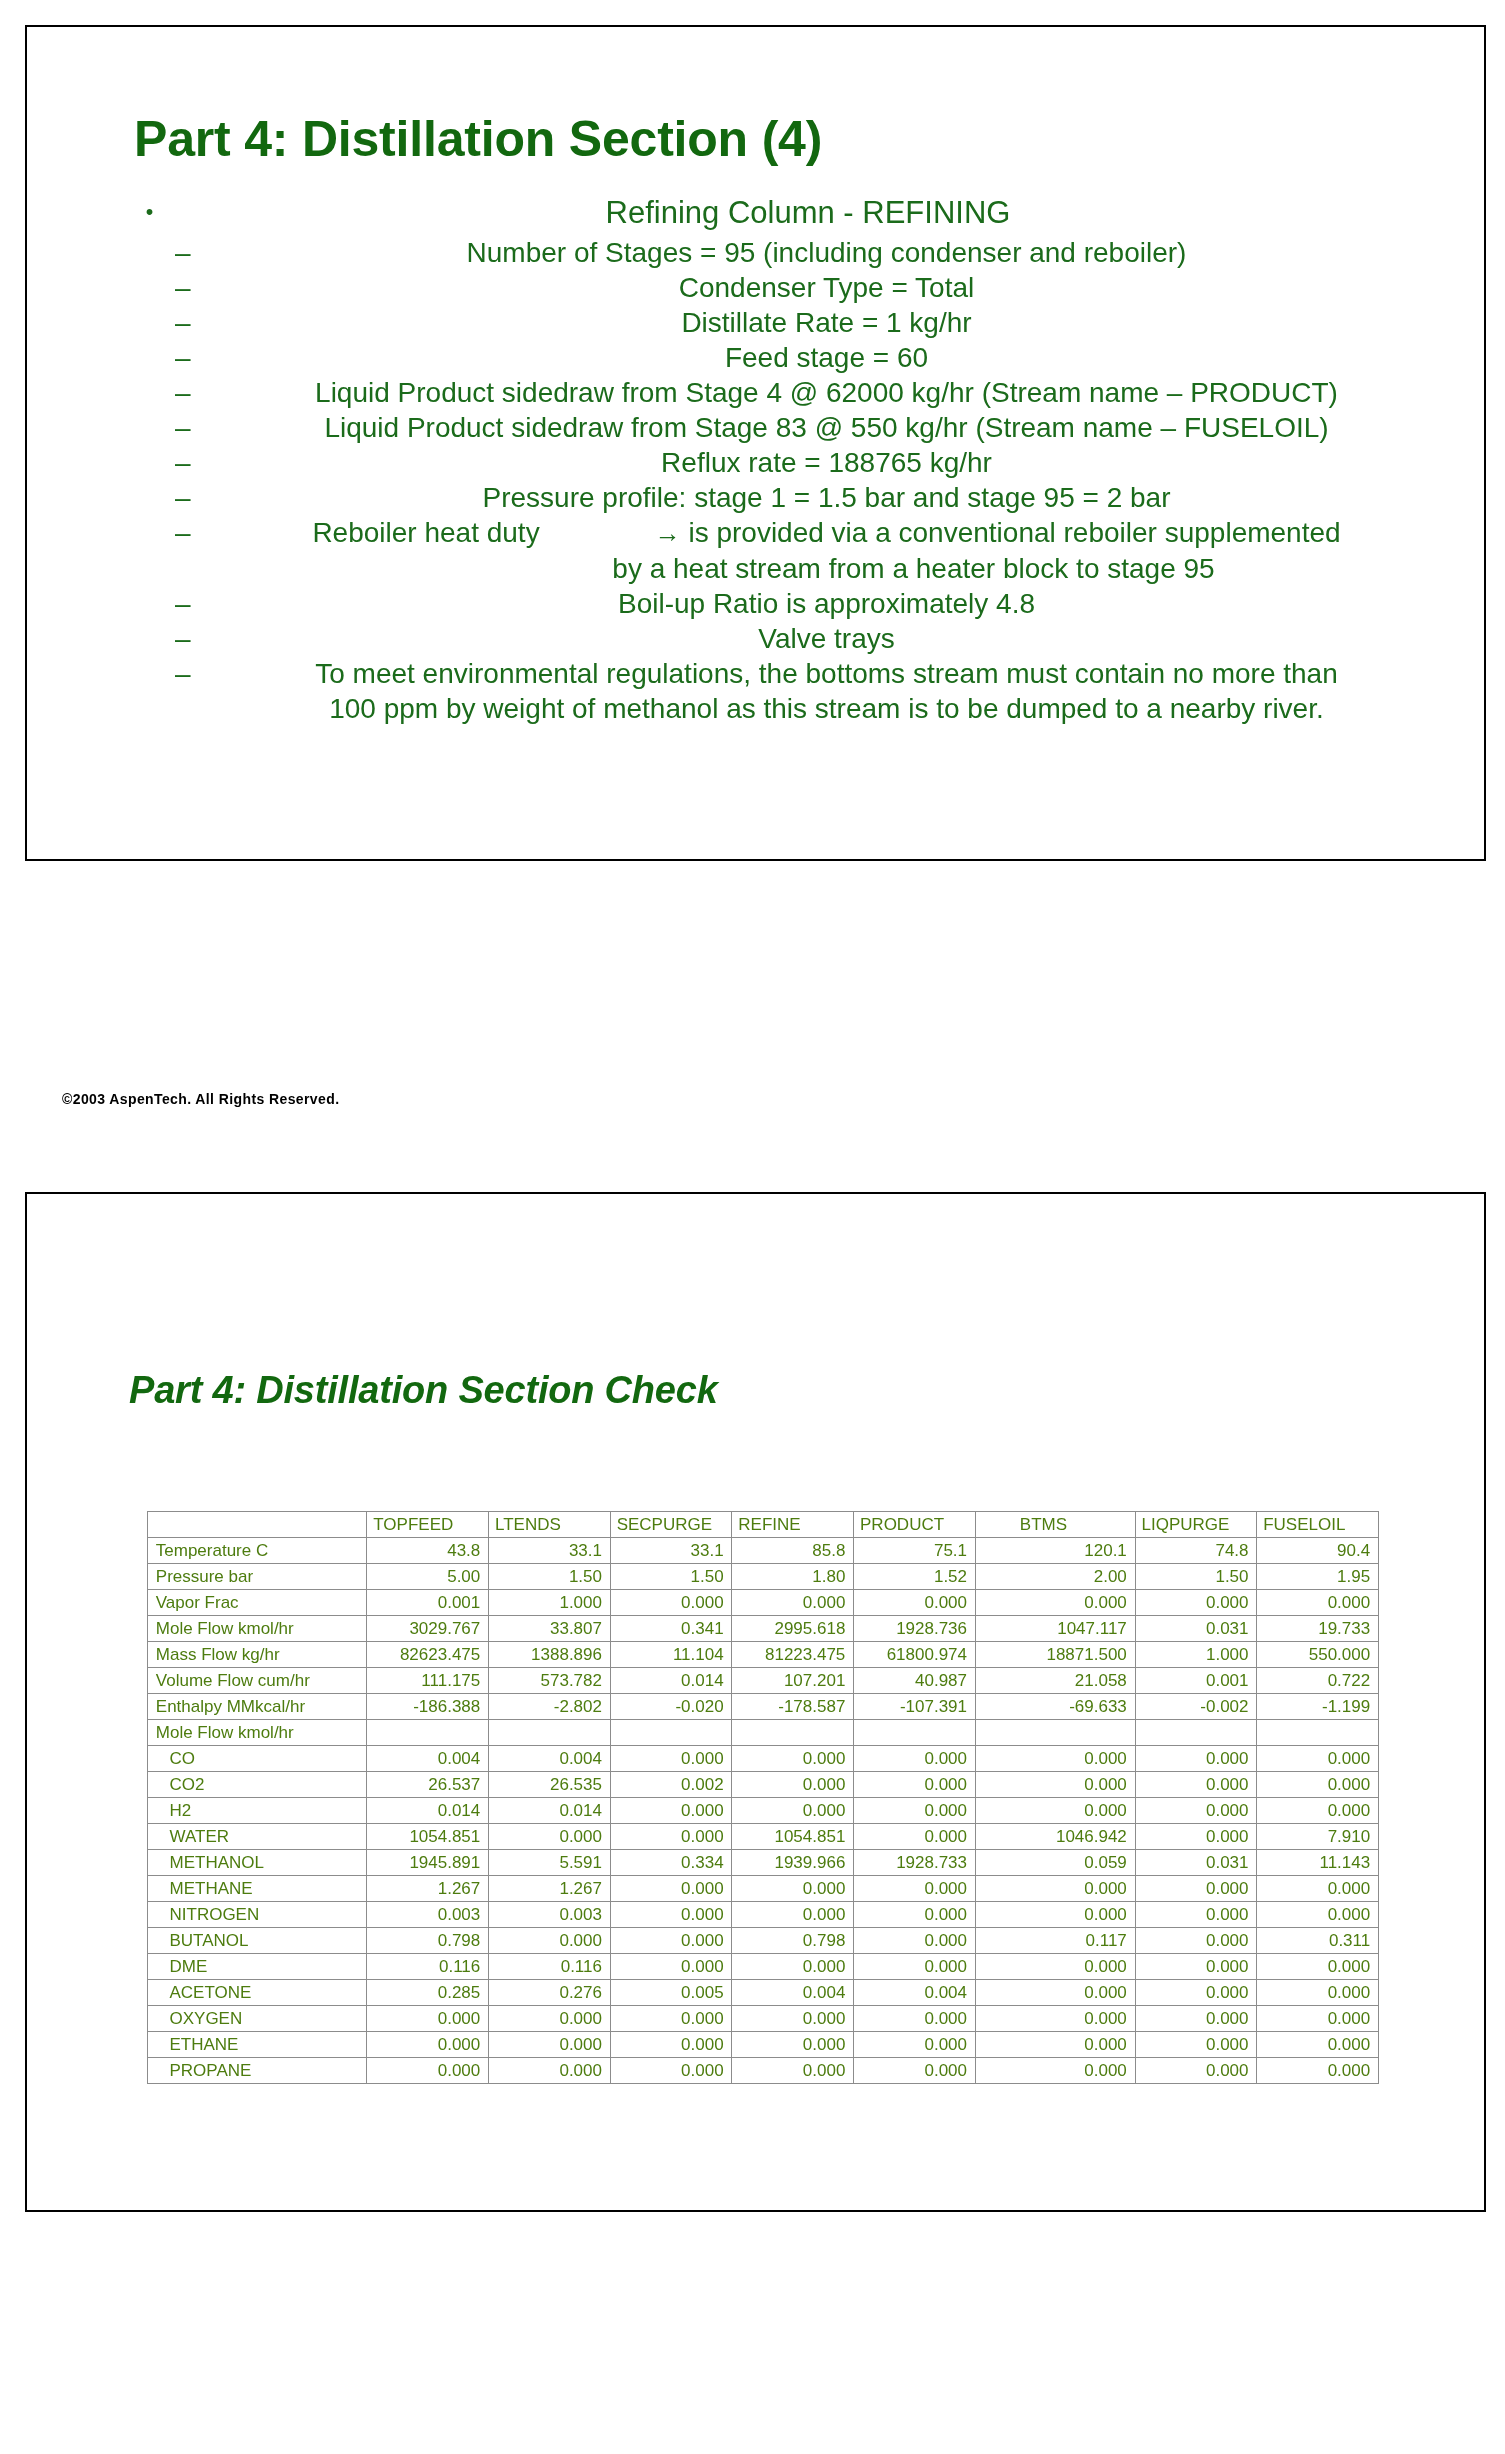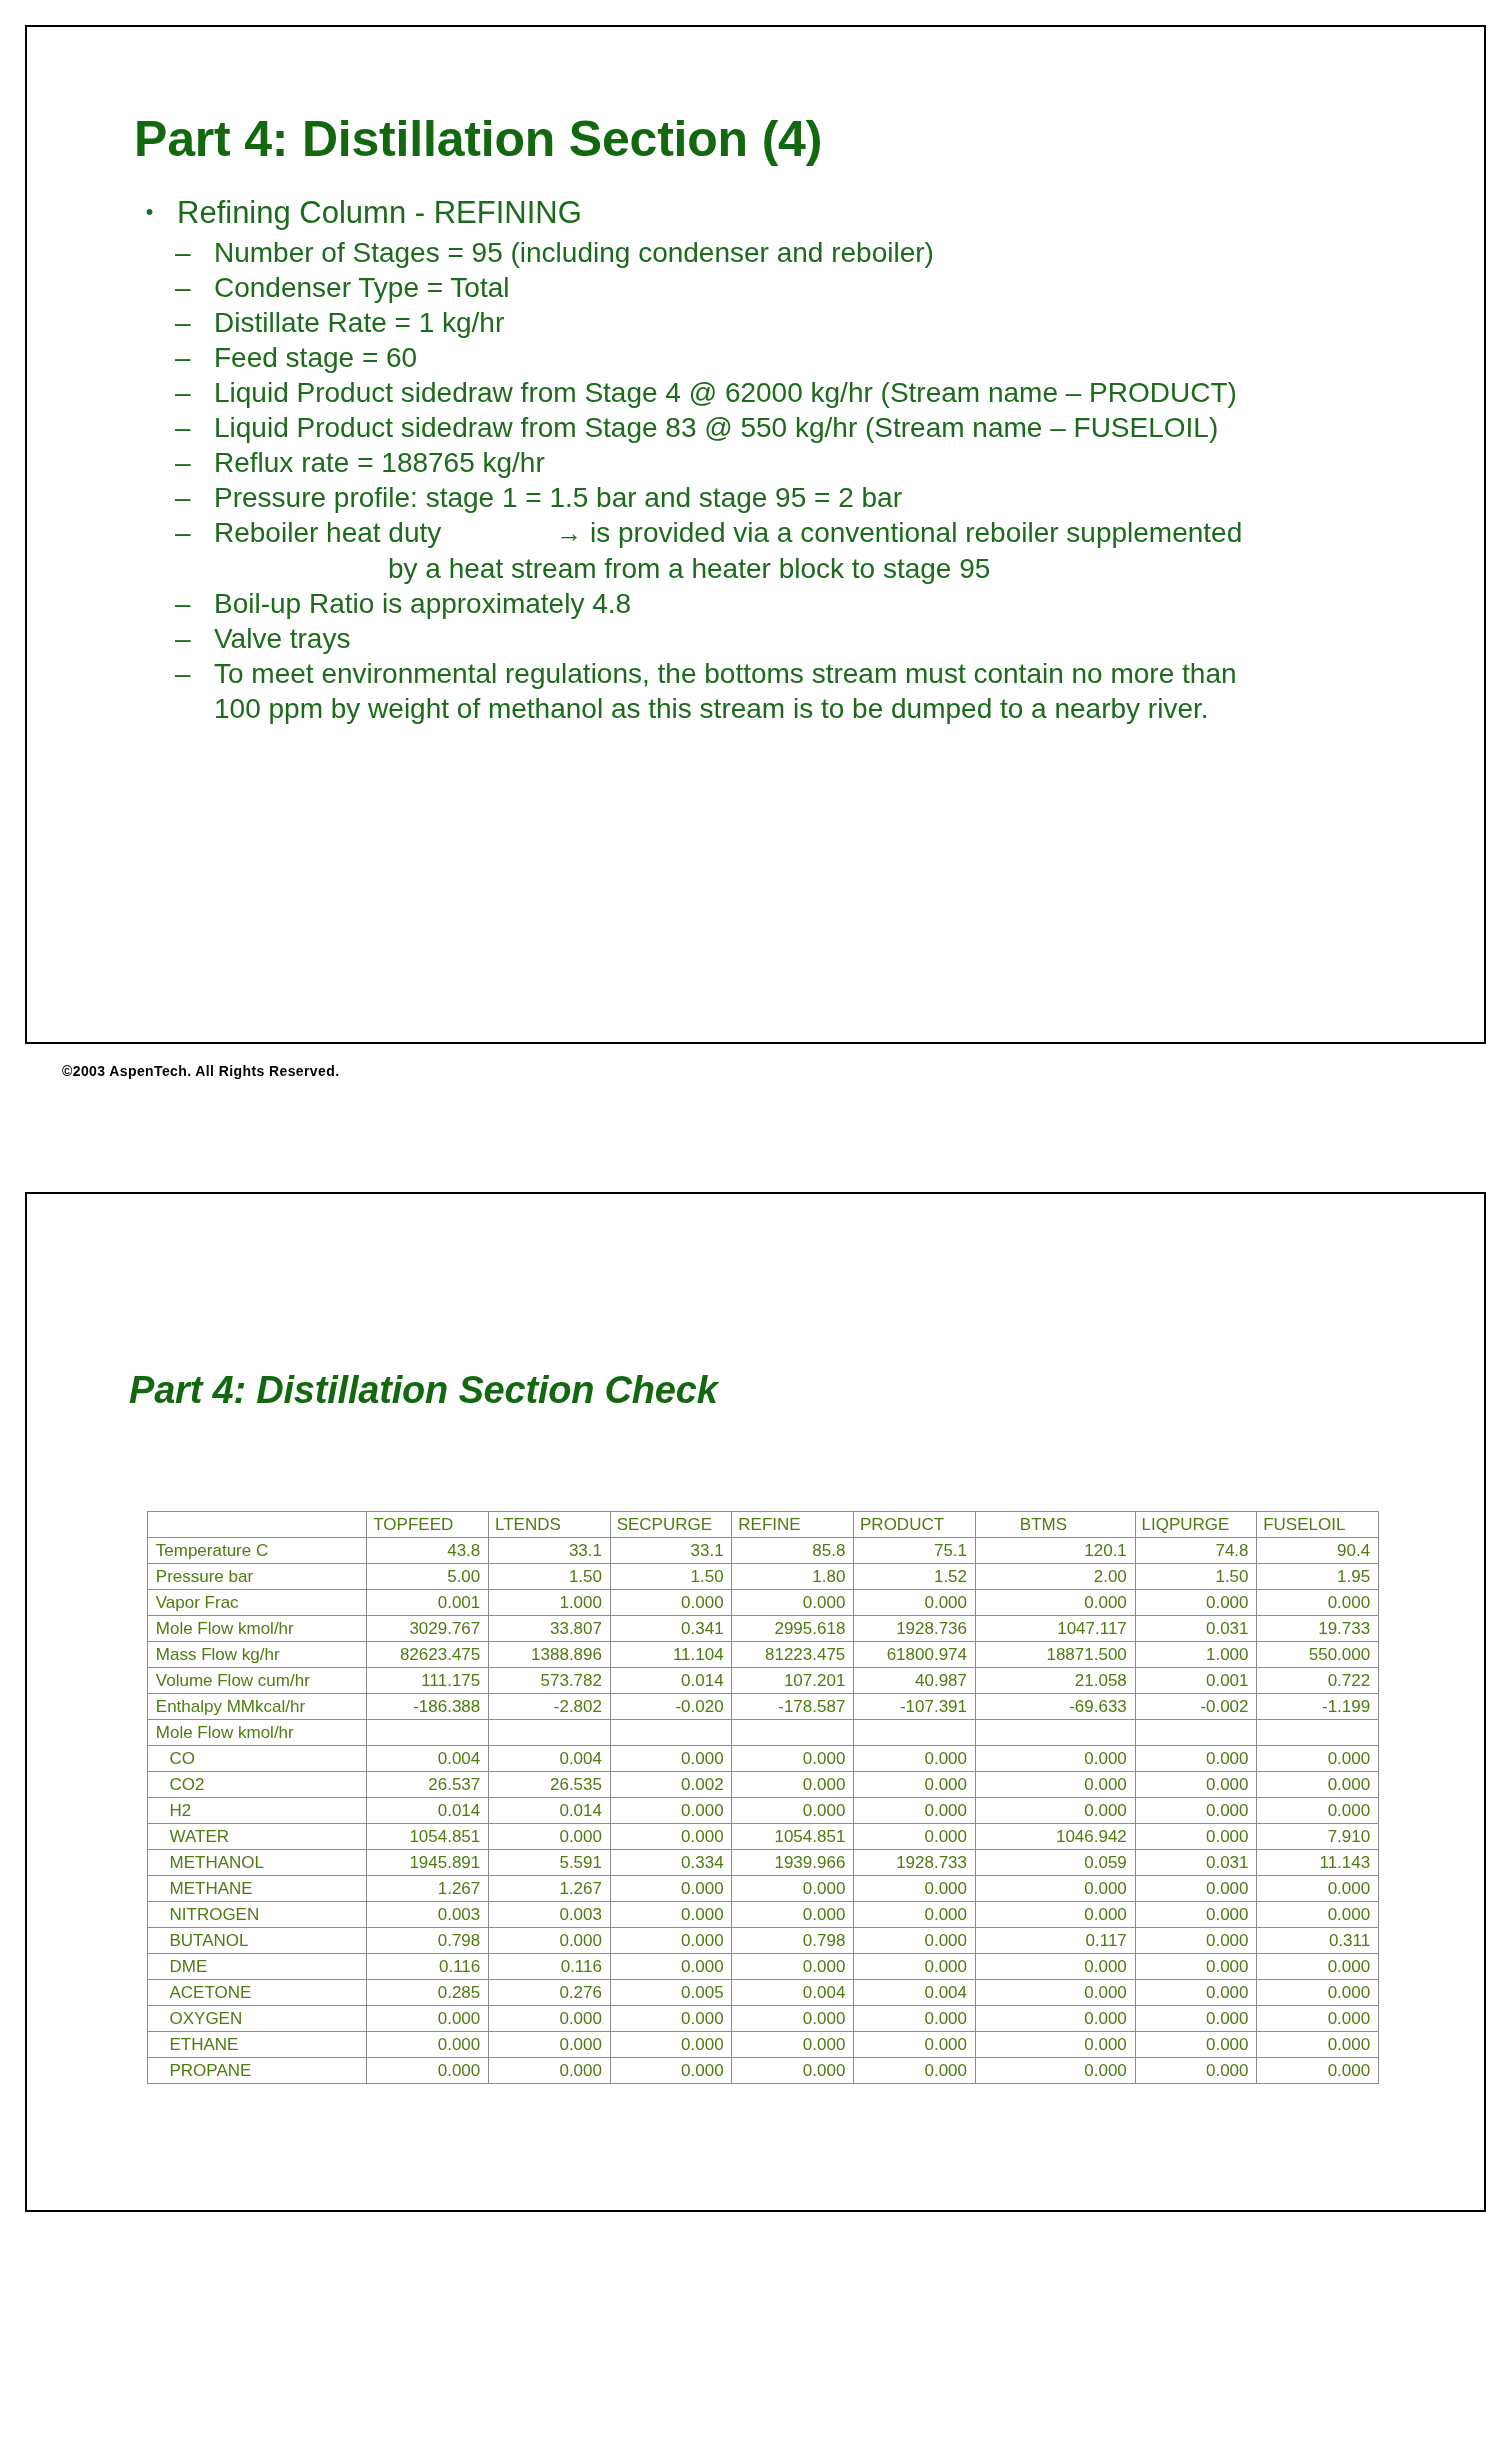--- a/index.html
+++ b/index.html
@@ -27,21 +27,22 @@
   .slide {
     position: absolute;
     box-sizing: border-box;
     border: 2.9px solid #000000;
     background: #ffffff;
   }
   #slide-1 {
     left: 25px;
     top: 25px;
     width: 1461px;
-    height: 1019px;
+    height: 836px;
+    text-align: center;
   }
   #slide-2 {
     left: 25px;
     top: 1192px;
     width: 1461px;
     height: 1020px;
   }
 
   
   .slide-title {
@@ -115,21 +116,21 @@
   
   .copyright {
     position: absolute;
     font-family: "Liberation Sans", sans-serif;
     font-size: 14px;
     font-weight: bold;
     color: #000000;
     letter-spacing: 0.4px;
     white-space: nowrap;
   }
-  #s1-copy { left: 35px; top: 1036px; }
+  #s1-copy { left: 35px; top: 1064px; }
 
   
   #s2-title {
     left: 129px;
     top: 1369px;
     font-size: 38px;
     font-style: italic;
   }
 
   

